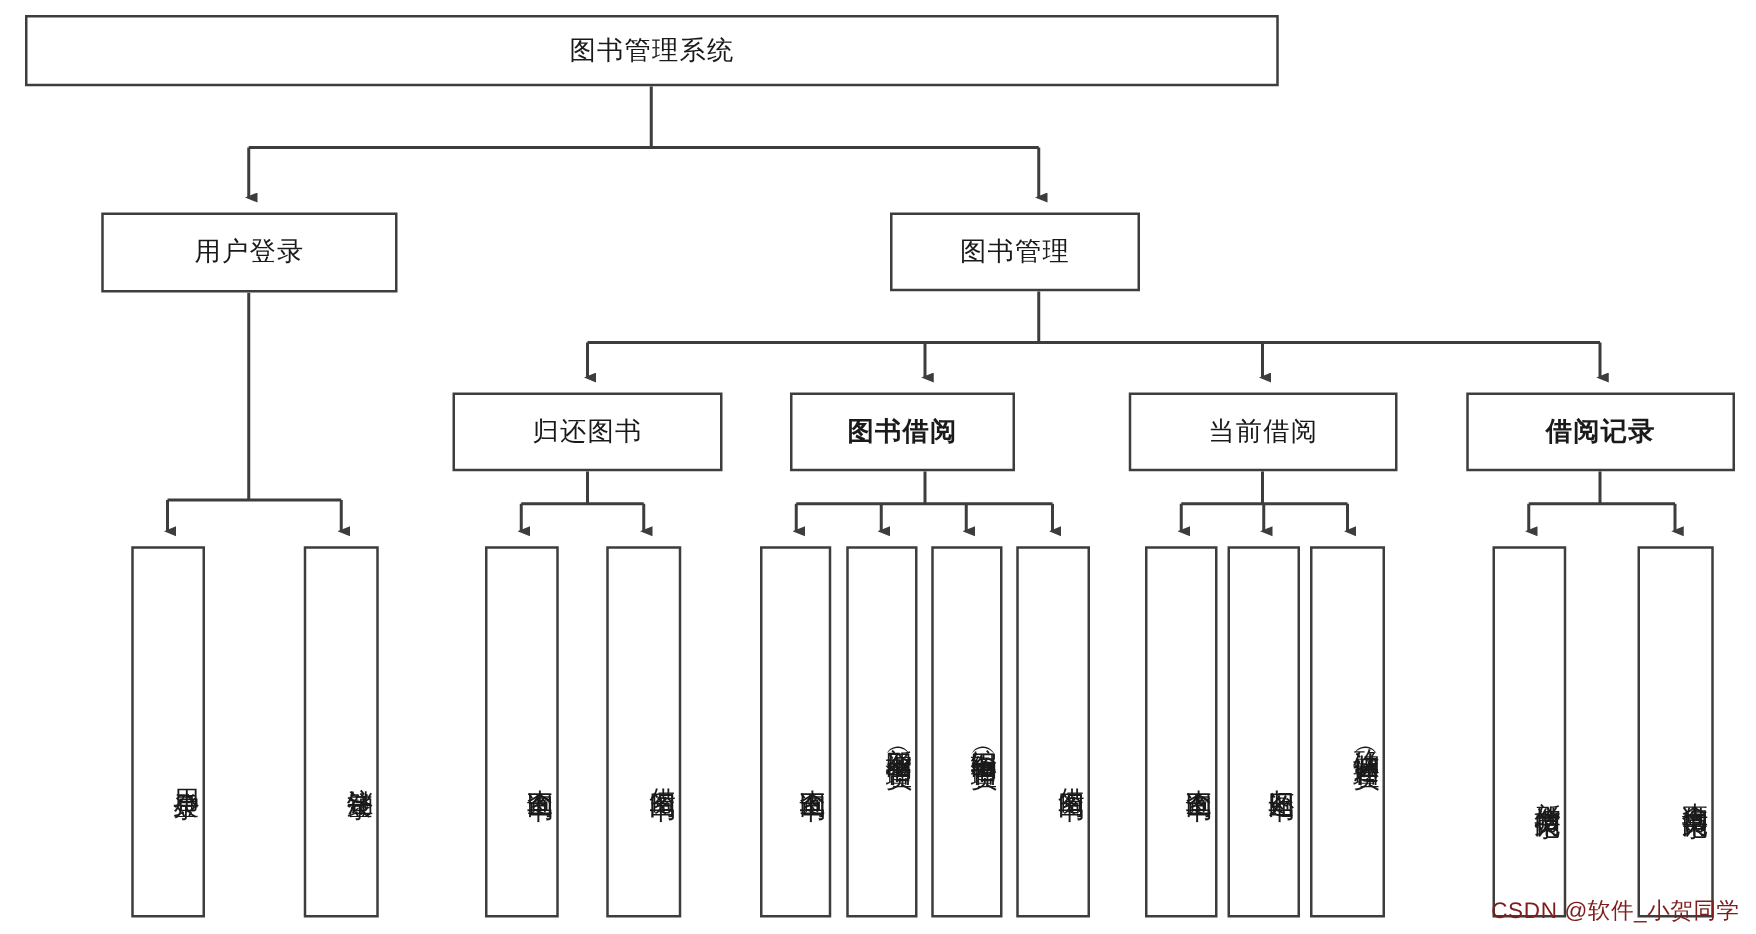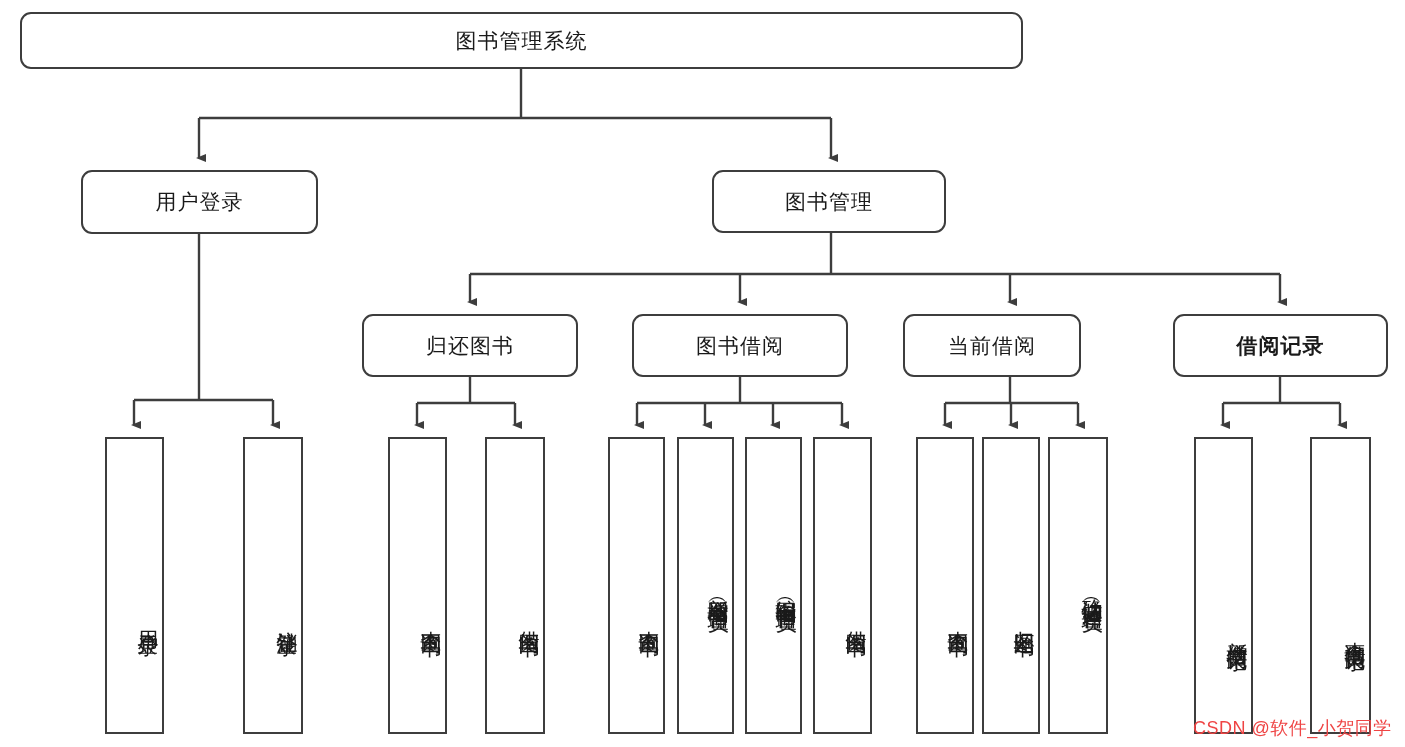--- a/index.html
+++ b/index.html
@@ -24,21 +24,20 @@
     background: #ffffff;
     display: flex;
     align-items: center;
     justify-content: center;
     color: #1a1a1a;
   }
   .node.horiz {
     font-size: 21px;
     letter-spacing: 1px;
     line-height: 1.1;
-    border-radius: 11px;
   }
   .node.vert {
     writing-mode: vertical-rl;
     text-orientation: upright;
     font-size: 21px;
     letter-spacing: 2px;
     padding-top: 6px;
     align-items: flex-start;
     justify-content: center;
   }
@@ -57,21 +56,21 @@
     top: 0;
     width: 1405px;
     height: 747px;
     pointer-events: none;
   }
   .watermark {
     position: absolute;
     left: 1193px;
     top: 716px;
     font-size: 18px;
-    color: #ef4444;
+    color: #7f1d1d;
     letter-spacing: 0.5px;
     white-space: nowrap;
   }
 </style>
 </head>
 <body>
 
 <div id="canvas">
 
   <svg class="edges" viewBox="0 0 1405 747">
@@ -120,25 +119,25 @@
       <path d="M1280,377 L1280,403"></path>
       <path d="M1223,403 L1340,403"></path>
       <path d="M1223,403 L1223,425" marker-end="url(#arrow)"></path>
       <path d="M1340,403 L1340,425" marker-end="url(#arrow)"></path>
     </g>
   </svg>
 
   <div class="node horiz" style="left:20px; top:12px; width:1003px; height:57px;">图书管理系统</div>
 
   <div class="node horiz" style="left:81px; top:170px; width:237px; height:64px;">用户登录</div>
-  <div class="node horiz" style="left:712px; top:170px; width:234px; height:63px;">图书管理</div>
+  <div class="node horiz" style="left:712px; top:170px; width:200px; height:63px;">图书管理</div>
 
   <div class="node horiz" style="left:362px; top:314px; width:216px; height:63px;">归还图书</div>
-  <div class="node horiz" style="left:632px; top:314px; width:216px; height:63px;">图书借阅</div>
-  <div class="node horiz" style="left:903px; top:314px; width:178px; height:63px;">当前借阅</div>
+  <div class="node horiz" style="left:632px; top:314px; width:180px; height:63px;font-weight:bold;">图书借阅</div>
+  <div class="node horiz" style="left:903px; top:314px; width:215px; height:63px;">当前借阅</div>
   <div class="node horiz" style="left:1173px; top:314px; width:215px; height:63px;font-weight:bold;">借阅记录</div>
 
   <div class="node vert pushdown" style="left:105px; top:437px; width:59px; height:297px;">用户登录</div>
   <div class="node vert pushdown" style="left:243px; top:437px; width:60px; height:297px;">注销登录</div>
 
   <div class="node vert pushdown" style="left:388px; top:437px; width:59px; height:297px;">查询图书</div>
   <div class="node vert pushdown" style="left:485px; top:437px; width:60px; height:297px;">借阅图书</div>
 
   <div class="node vert pushdown" style="left:608px; top:437px; width:57px; height:297px;">查询图书</div>
   <div class="node vert pushdown3" style="left:677px; top:437px; width:57px; height:297px;">新增图书（管理员）</div>

